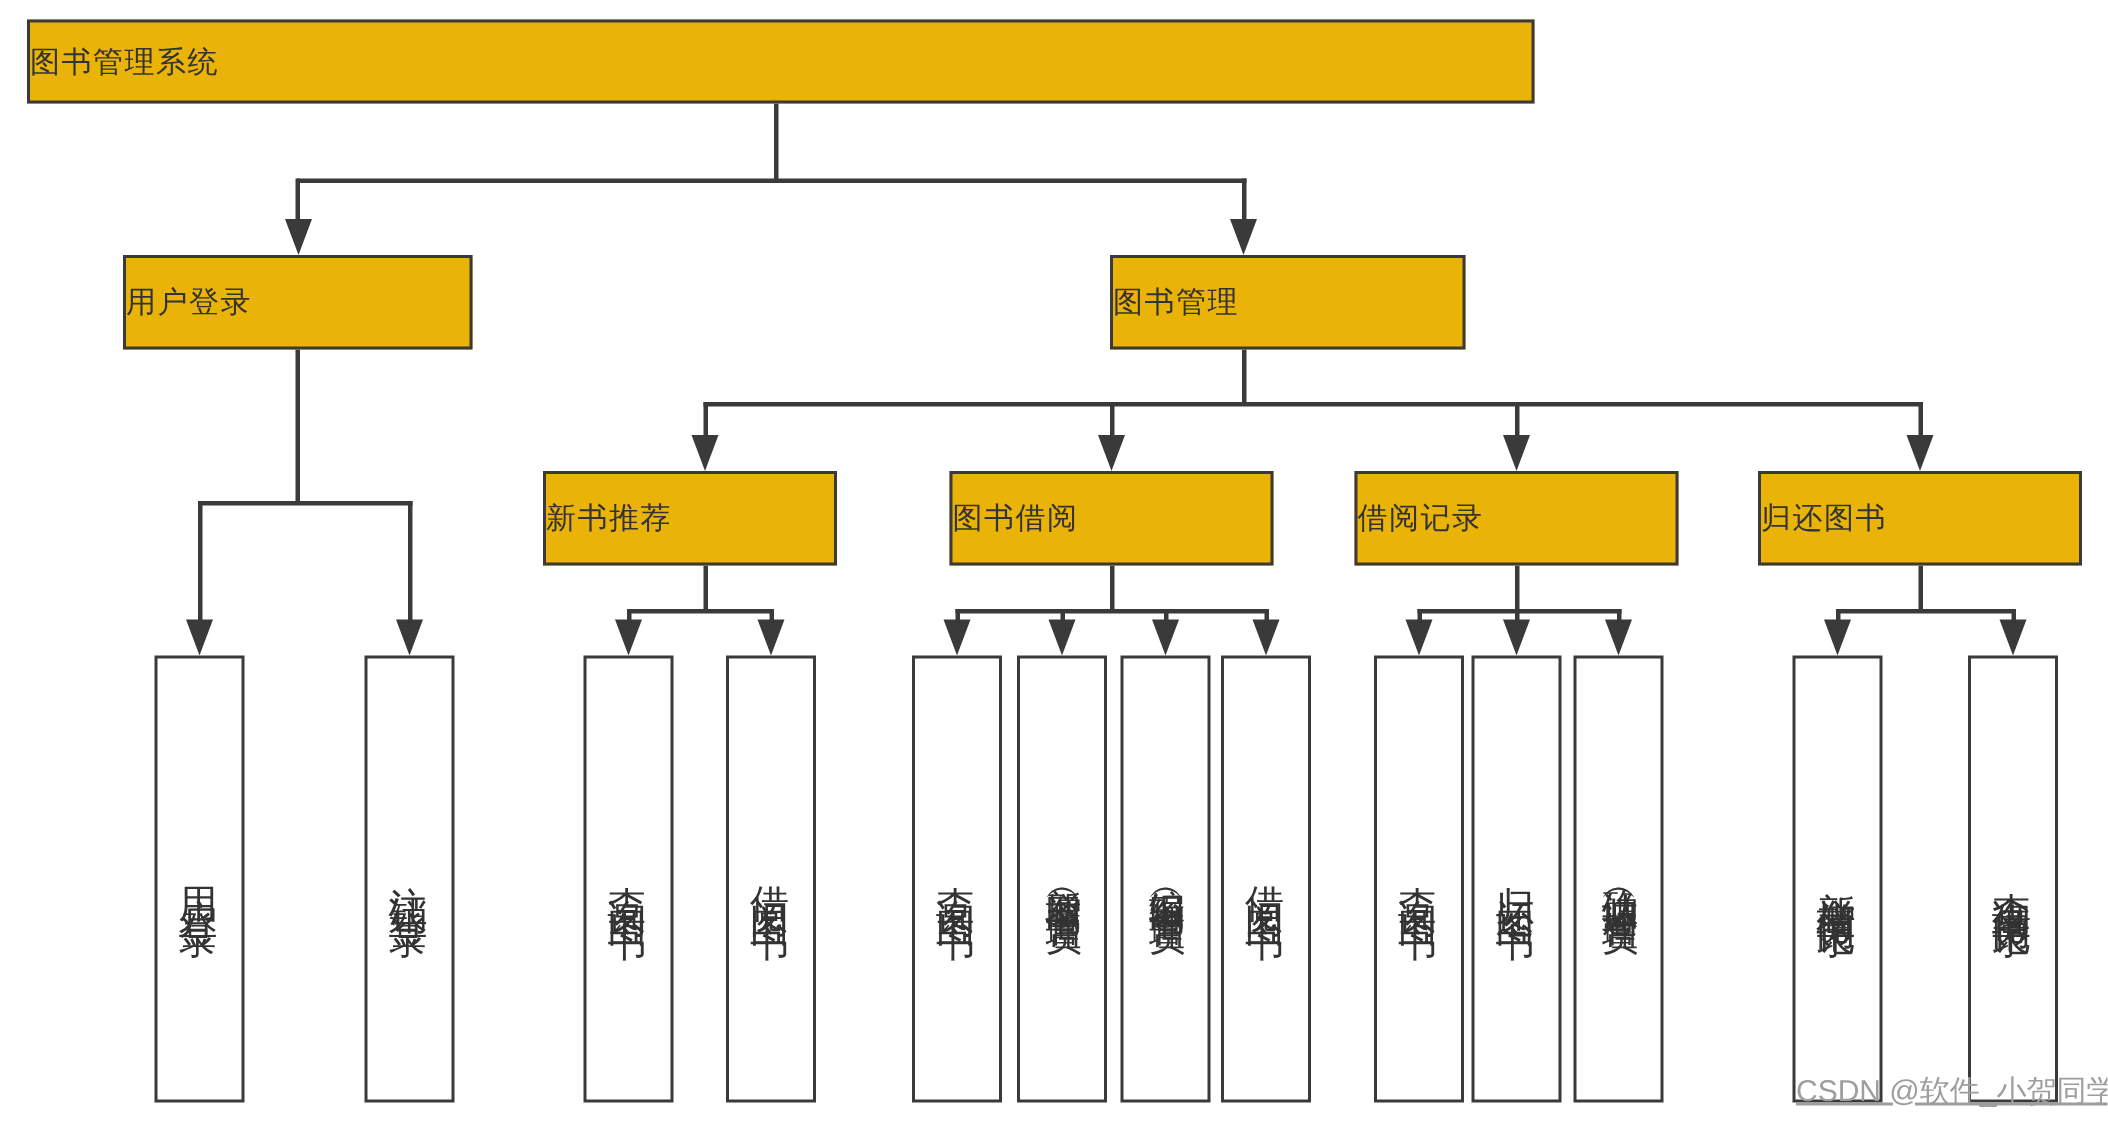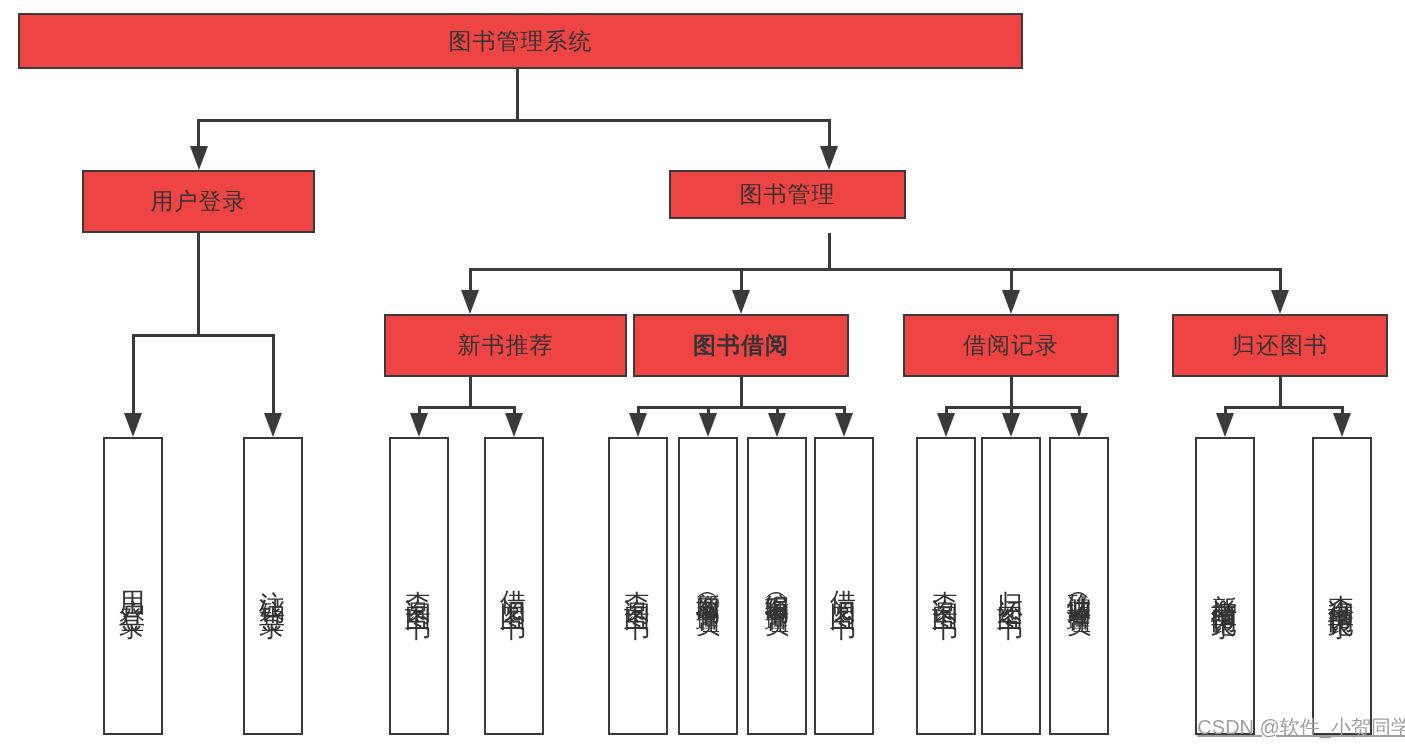--- a/index.html
+++ b/index.html
@@ -11,25 +11,24 @@
     position: relative;
     width: 1405px;
     height: 747px;
     background: #ffffff;
     overflow: hidden;
   }
   .hbox {
     position: absolute;
     box-sizing: border-box;
     border: 2.5px solid #3a3a3a;
-    background: #ef4444;
+    background: #eab308;
     display: flex;
     align-items: center;
-    justify-content: center;
-    font-size: 23px;
+    font-size: 20px;
     color: #333333;
     letter-spacing: 1px;
     z-index: 2;
   }
   .leaf {
     position: absolute;
     box-sizing: border-box;
     top: 437px;
     width: 60px;
     height: 298px;
@@ -91,21 +90,21 @@
   <div class="vline" style="left:516px; top:69px; height:52px;"></div>
   <div class="hline" style="left:198px; top:119px; width:633px;"></div>
   <div class="vline" style="left:197px; top:119px; height:29px;"></div>
   <div class="arrow" style="left:190px; top:146px;"></div>
   <div class="vline" style="left:828px; top:119px; height:29px;"></div>
   <div class="arrow" style="left:820px; top:146px;"></div>
 
   <div class="hbox" style="left:82px; top:170px; width:233px; height:63px;">
     <span>用户登录</span>
   </div>
-  <div class="hbox" style="left:669px; top:170px; width:237px; height:49px;">
+  <div class="hbox" style="left:740px; top:170px; width:237px; height:63px;">
     <span>图书管理</span>
   </div>
 
   <div class="vline" style="left:197px; top:233px; height:103px;"></div>
   <div class="hline" style="left:132px; top:334px; width:143px;"></div>
   <div class="vline" style="left:132px; top:334px; height:81px;"></div>
   <div class="arrow" style="left:124px; top:413px;"></div>
   <div class="vline" style="left:272px; top:334px; height:81px;"></div>
   <div class="arrow" style="left:264px; top:413px;"></div>
 
@@ -113,24 +112,24 @@
   <div class="hline" style="left:469px; top:268px; width:813px;"></div>
   <div class="vline" style="left:469px; top:268px; height:24px;"></div>
   <div class="arrow" style="left:461px; top:290px;"></div>
   <div class="vline" style="left:740px; top:268px; height:24px;"></div>
   <div class="arrow" style="left:732px; top:290px;"></div>
   <div class="vline" style="left:1010px; top:268px; height:24px;"></div>
   <div class="arrow" style="left:1002px; top:290px;"></div>
   <div class="vline" style="left:1279px; top:268px; height:24px;"></div>
   <div class="arrow" style="left:1271px; top:290px;"></div>
 
-  <div class="hbox" style="left:384px; top:314px; width:243px; height:63px;">
+  <div class="hbox" style="left:362px; top:314px; width:196px; height:63px;">
     <span>新书推荐</span>
   </div>
-  <div class="hbox" style="left:633px; top:314px; width:216px; height:63px;font-weight:bold;">
+  <div class="hbox" style="left:633px; top:314px; width:216px; height:63px;">
     <span>图书借阅</span>
   </div>
   <div class="hbox" style="left:903px; top:314px; width:216px; height:63px;">
     <span>借阅记录</span>
   </div>
   <div class="hbox" style="left:1172px; top:314px; width:216px; height:63px;">
     <span>归还图书</span>
   </div>
 
   <div class="vline" style="left:469px; top:377px; height:31px;"></div>

